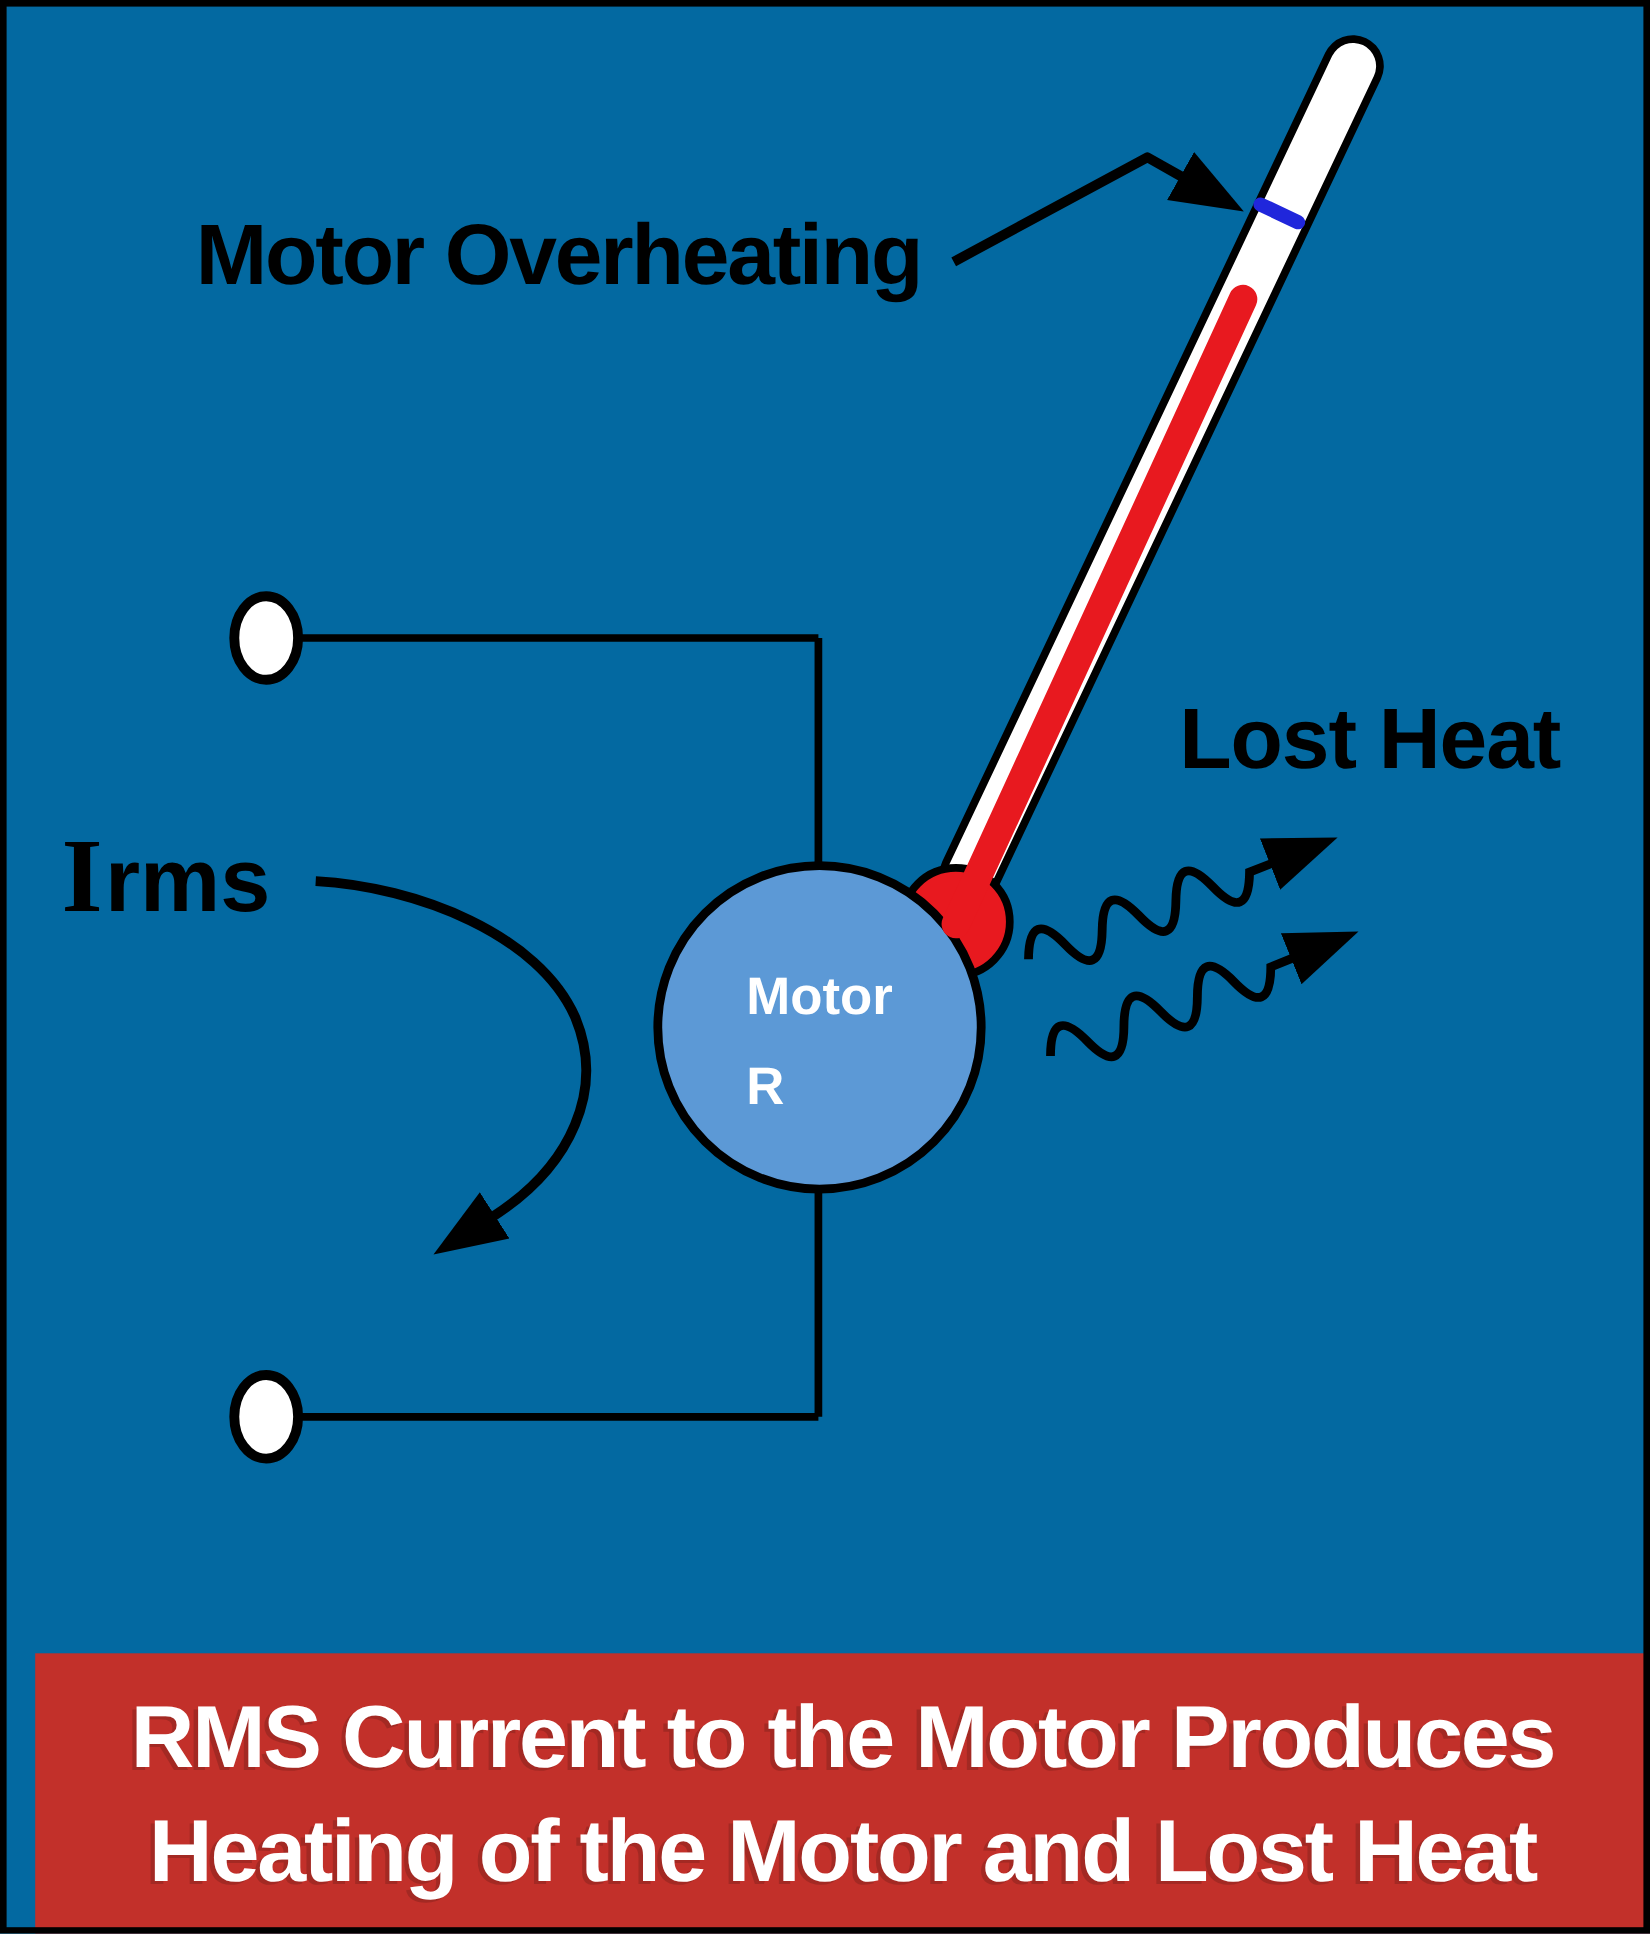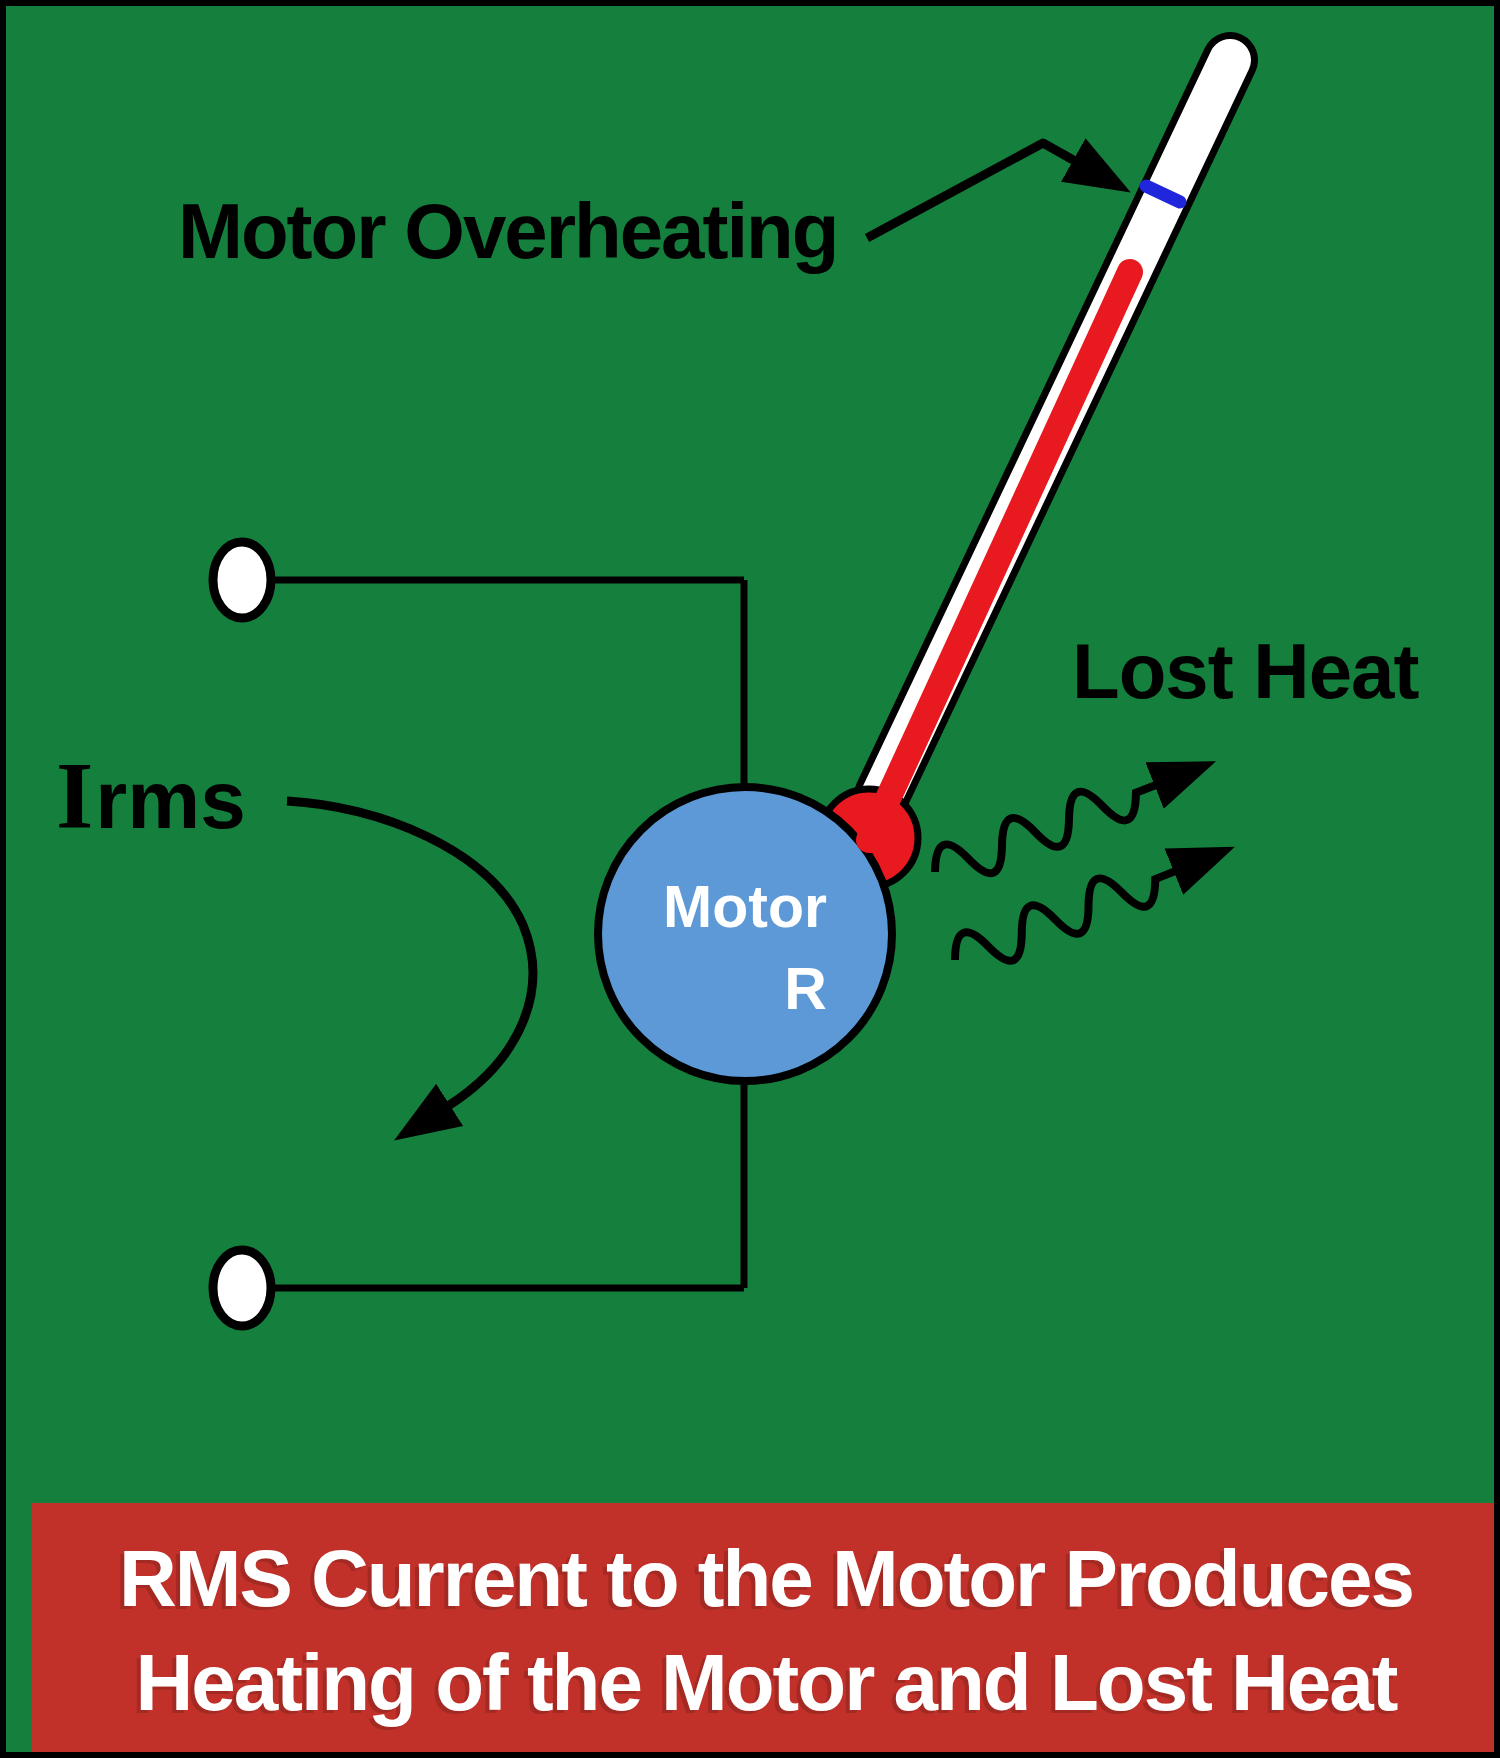--- a/index.html
+++ b/index.html
@@ -1,19 +1,19 @@
 <!DOCTYPE html>
 <html><head>
 <meta charset="utf-8">
 <style>
   html,body { margin:0; padding:0; background:#9aa3a8; }
   .stage {
     position:relative;
     width:1500px; height:1758px;
-    background:#15803d;
+    background:#0369a1;
     overflow:hidden;
     font-family:"Liberation Sans","DejaVu Sans",sans-serif;
   }
   .frame {
     position:absolute; inset:0;
     border:6px solid #000;
     pointer-events:none;
     z-index:50;
   }
   svg.diagram { position:absolute; left:0; top:0; z-index:5; }
@@ -34,22 +34,22 @@
   .label-irms .sym {
     font-family:"Liberation Serif","DejaVu Serif",serif;
     font-size:96px; font-weight:bold;
   }
   .label-irms .sub {
     font-size:82px; font-weight:bold; margin-left:2px;
   }
   .motor-text {
     position:absolute; left:745px; top:948px;
     transform:translate(-50%,-50%);
-    color:#fff; text-align:right;
-    font-size:59px; font-weight:bold; line-height:82px;
+    color:#fff; text-align:left;
+    font-size:48px; font-weight:bold; line-height:82px;
     z-index:10;
   }
   .banner {
     position:absolute; left:0; right:0; top:1503px; bottom:0;
     background:#C2302A;
     display:flex; flex-direction:column; justify-content:center; align-items:center;
     gap:6px; z-index:8;margin-left:32px;
   }
   .banner .line {
     color:#fff; font-weight:bold; font-size:80px; letter-spacing:-2px;

